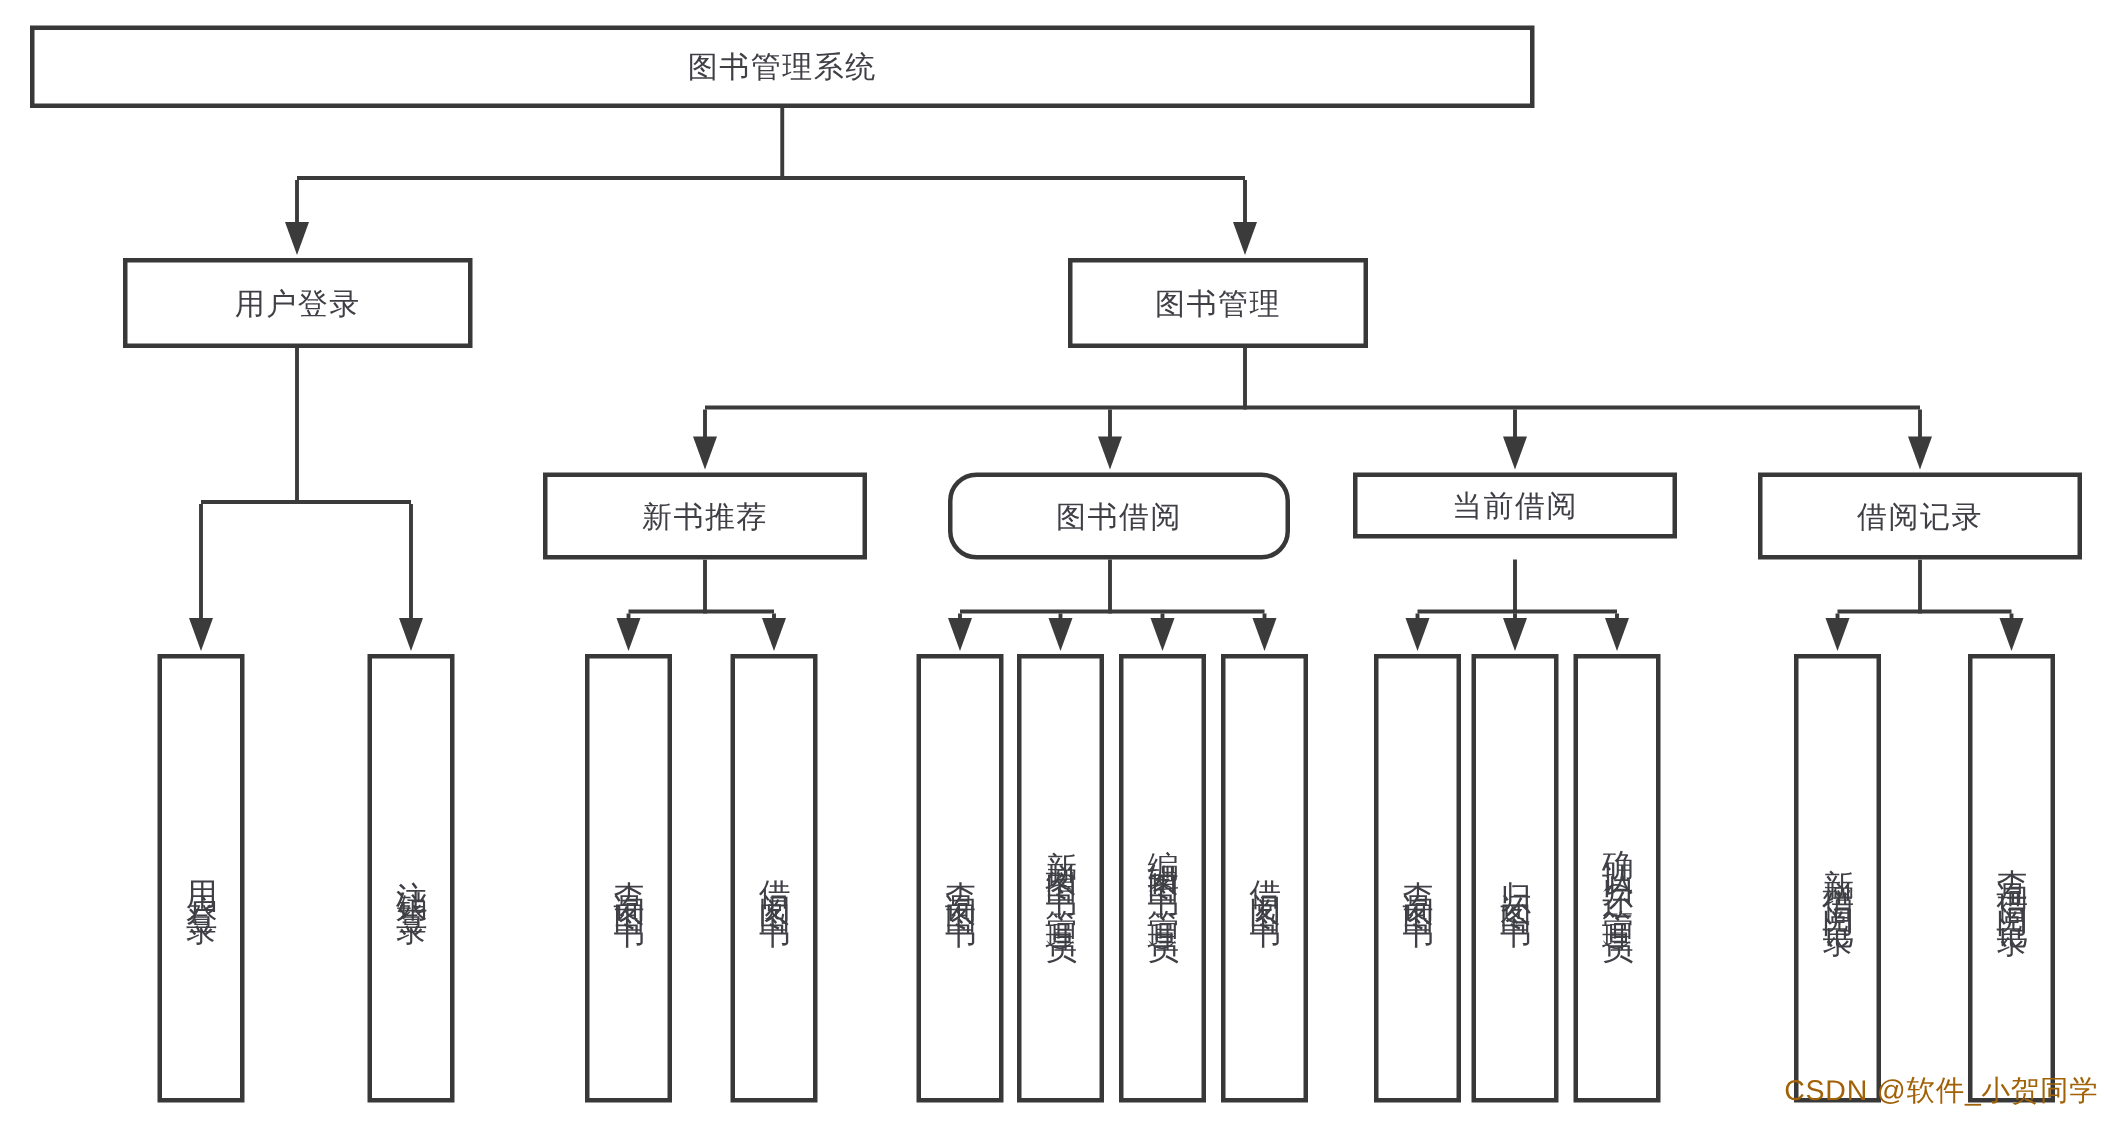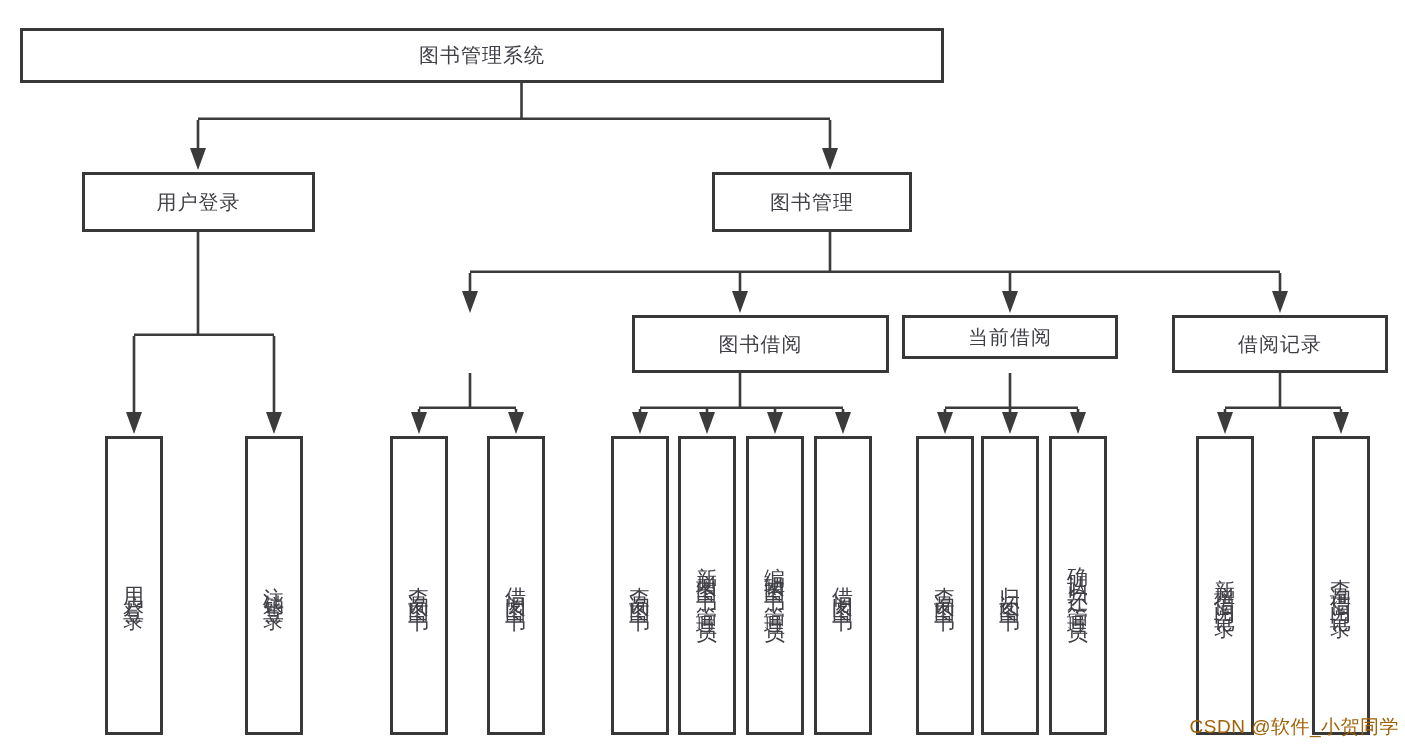--- a/index.html
+++ b/index.html
@@ -133,32 +133,35 @@
       <path d="M767 412 L783 412 L775 434 Z"></path>
       <path d="M835 412 L851 412 L843 434 Z"></path>
       <path d="M937 412 L953 412 L945 434 Z"></path>
       <path d="M1002 412 L1018 412 L1010 434 Z"></path>
       <path d="M1070 412 L1086 412 L1078 434 Z"></path>
       <path d="M1217 412 L1233 412 L1225 434 Z"></path>
       <path d="M1333 412 L1349 412 L1341 434 Z"></path>
     </g>
   </svg>
 
-  <div class="hbox" style="left:20px; top:28px; width:924px; height:55px;">
+  <div class="hbox" style="left:20px; top:17px; width:1003px; height:55px;">
     <span>图书管理系统</span>
   </div>
 
   <div class="hbox" style="left:82px; top:172px; width:233px; height:60px;">
     <span>用户登录</span>
   </div>
   <div class="hbox" style="left:712px; top:172px; width:200px; height:60px;text-align:center;">
     <span>图书管理</span>
   </div>
 
-  <div class="hbox" style="left:632px; top:315px; width:257px; height:58px;">
+  <div class="hbox" style="left:362px; top:315px; width:216px; height:58px;">
+    <span>新书推荐</span>
+  </div>
+  <div class="hbox" style="left:632px; top:315px; width:228px; height:58px;border-radius:19px;">
     <span>图书借阅</span>
   </div>
   <div class="hbox" style="left:902px; top:315px; width:216px; height:44px;">
     <span>当前借阅</span>
   </div>
   <div class="hbox" style="left:1172px; top:315px; width:216px; height:58px;">
     <span>借阅记录</span>
   </div>
 
   <div class="vbox" style="left:105px;">

